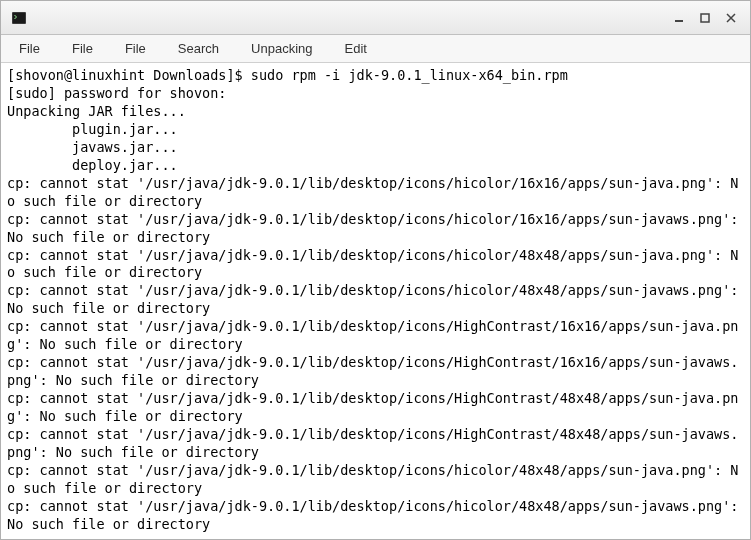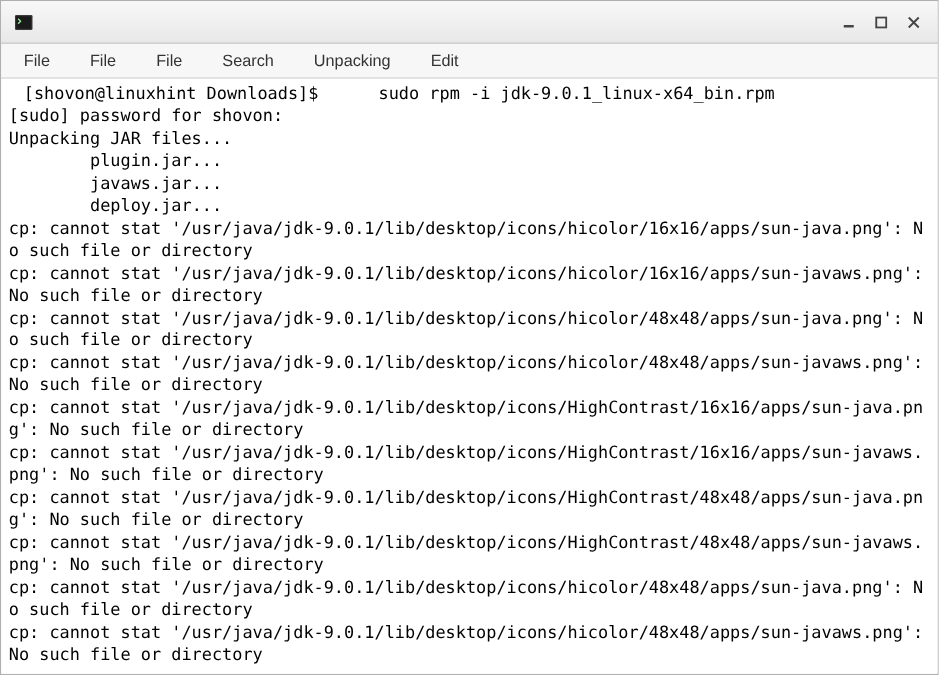--- a/index.html
+++ b/index.html
@@ -75,22 +75,22 @@
       background: #ffffff;
       padding: 4px 6px;
       font-family: "DejaVu Sans Mono", "Liberation Mono", monospace;
       font-size: 13.5px;
       line-height: 1.33;
       color: #000;
       overflow: hidden;
       white-space: pre-wrap;
       word-break: break-all;
     }
-    .prompt { color: #000; margin-left: 12px; }
-    .cmd { color: #000; margin-left: 40px; }
+    .prompt { color: #000; }
+    .cmd { color: #000; }
   </style>
 </head>
 <body>
 
 <div class="window">
   <div class="titlebar">
     <span class="titlebar-icon">
       <svg width="16" height="16" viewBox="0 0 16 16">
         <rect x="1" y="2" width="14" height="12" rx="1" fill="#3a3a3a"></rect>
         <rect x="2" y="3" width="12" height="10" fill="#1a1a1a"></rect>

